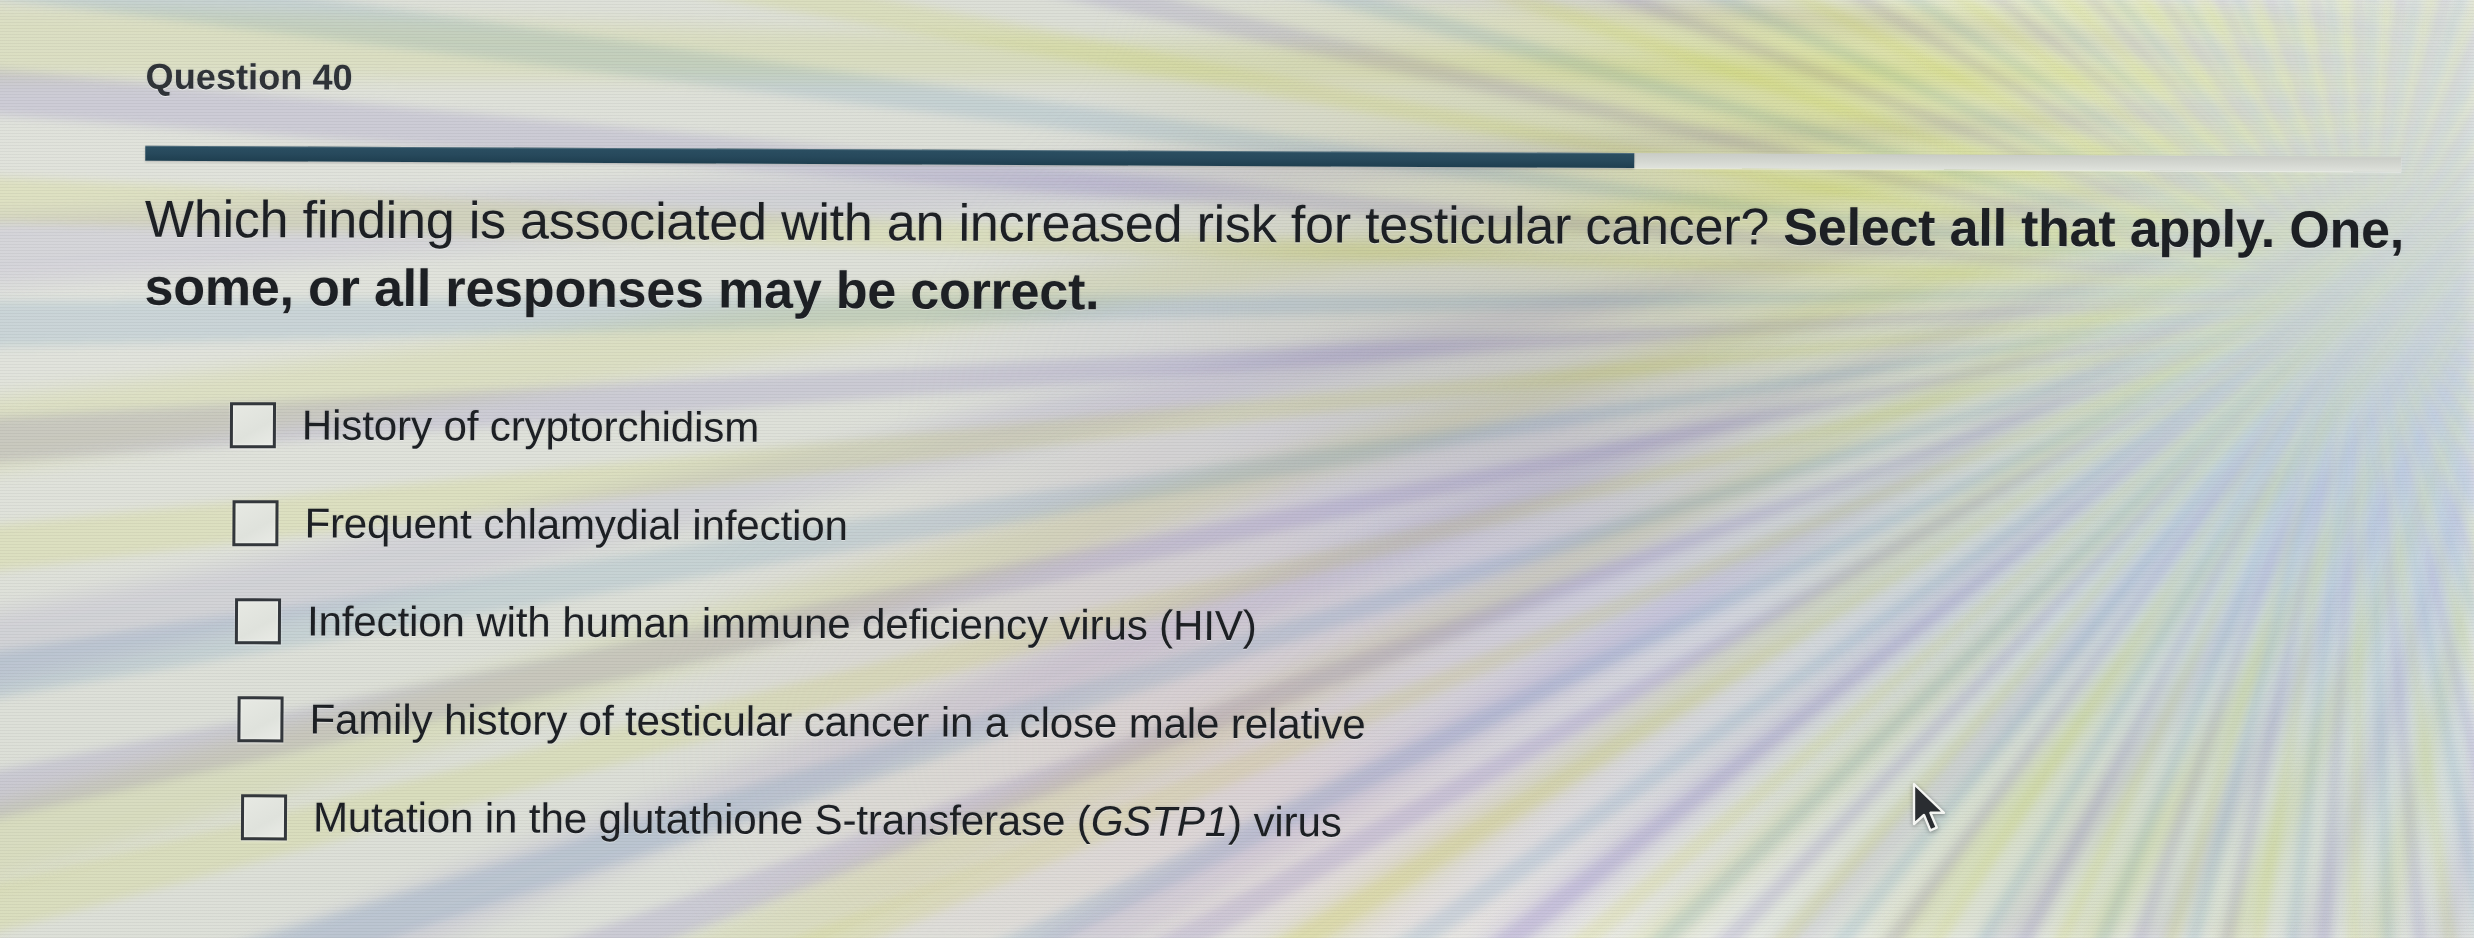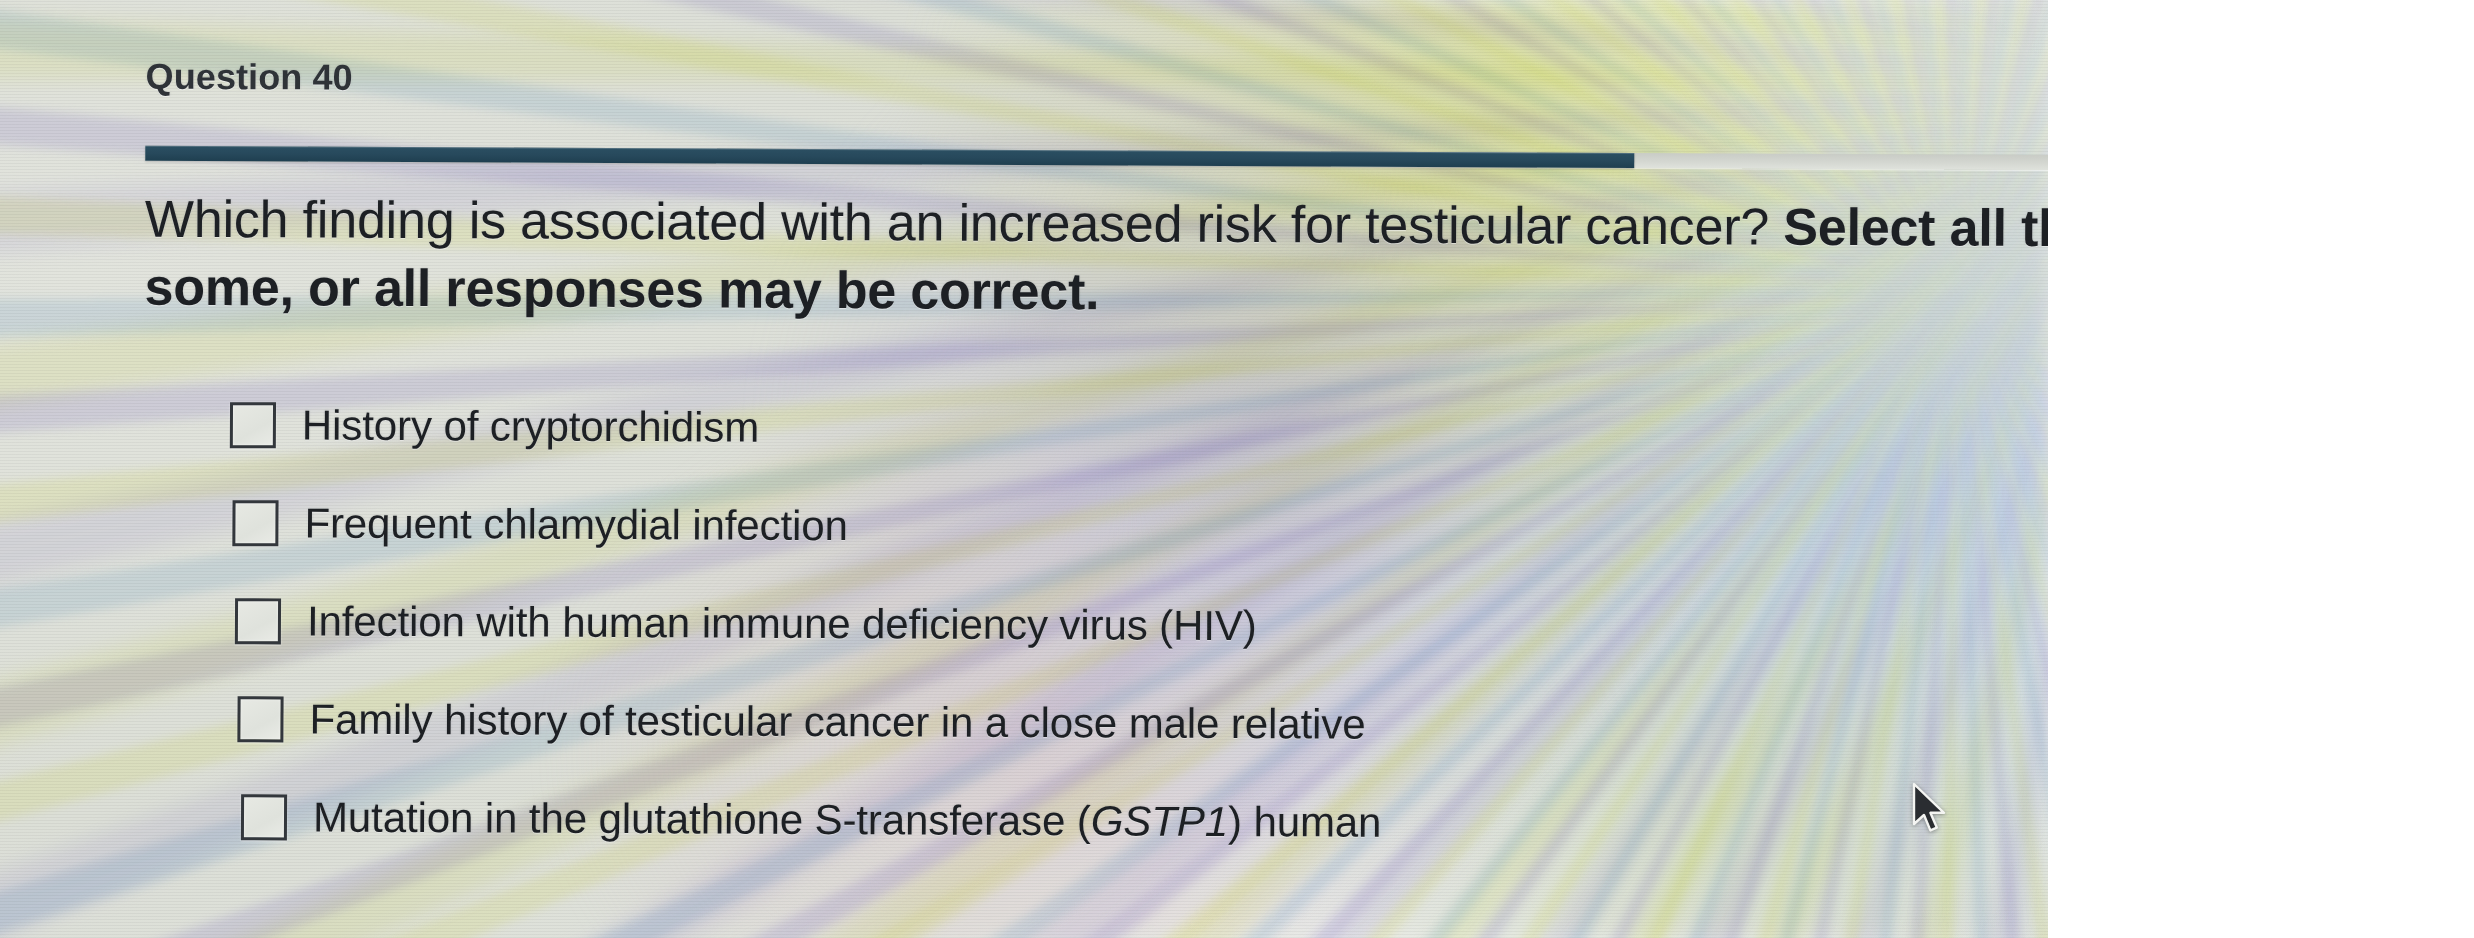--- a/index.html
+++ b/index.html
@@ -6,21 +6,21 @@
 
   html, body {
     width:2474px; height:938px;
     overflow:hidden;
     font-family:"Liberation Sans", sans-serif;
   }
 
   
   #screen {
     position:relative;
-    width:2048px; height:938px;
+    width:2474px; height:938px;
     background:#dee1da;
     overflow:hidden;
     padding-left:34px;
   }
 
   
   .wash {
     position:absolute; inset:0;
     background:
       radial-gradient(120% 150% at 4% 30%,  #e2e4dd 0%, #dcdfd7 38%, rgba(220,223,215,0) 70%),
@@ -217,21 +217,21 @@
         <span class="opt-label">Infection with human immune deficiency virus (HIV)</span>
       </div>
 
       <div class="option">
         <span class="checkbox"></span>
         <span class="opt-label">Family history of testicular cancer in a close male relative</span>
       </div>
 
       <div class="option">
         <span class="checkbox"></span>
-        <span class="opt-label"><span>Mutation in the glutathione S-transferase (</span><i>GSTP1</i><span>) human</span></span>
+        <span class="opt-label"><span>Mutation in the glutathione S-transferase (</span><i>GSTP1</i><span>) virus</span></span>
       </div>
 
     </div>
   </div>
 
   <svg class="cursor" width="40" height="54" viewBox="0 0 20 27" style="left: 1912px; top: 782px;">
     <path d="M1,1 L1,21 L6,16.5 L9.2,24.2 L12.4,22.8 L9.2,15.4 L16,15.4 Z" fill="#2a2d31" stroke="#f4f5f2" stroke-width="1.2" stroke-linejoin="round"></path>
   </svg>
 
 </div>

